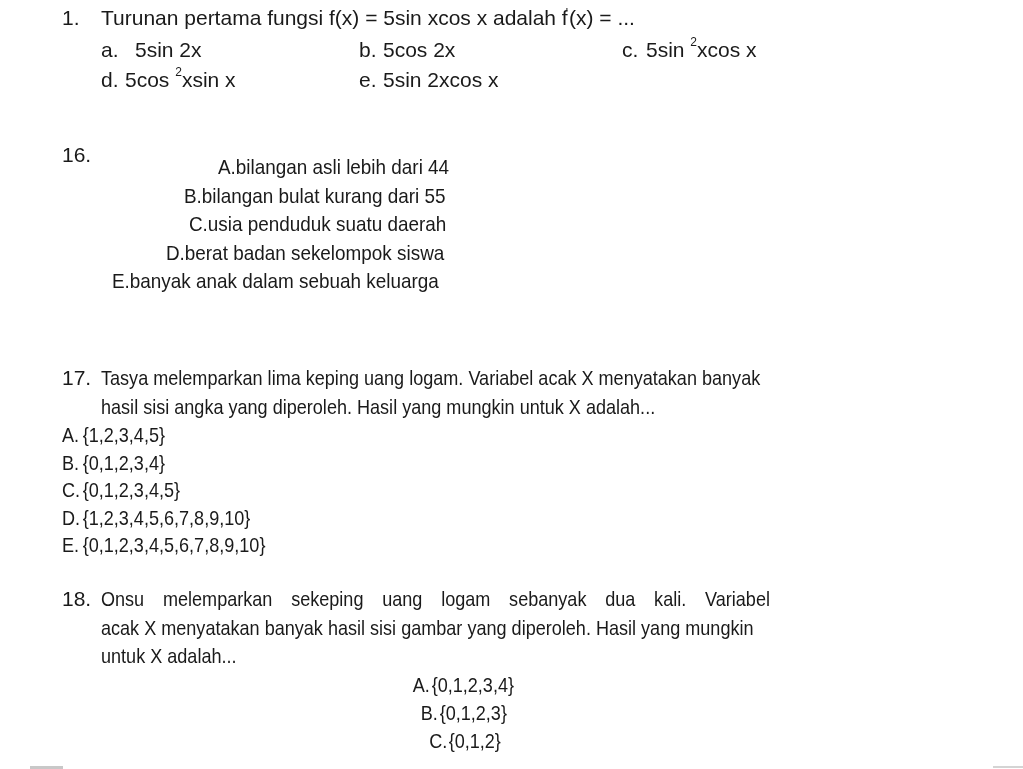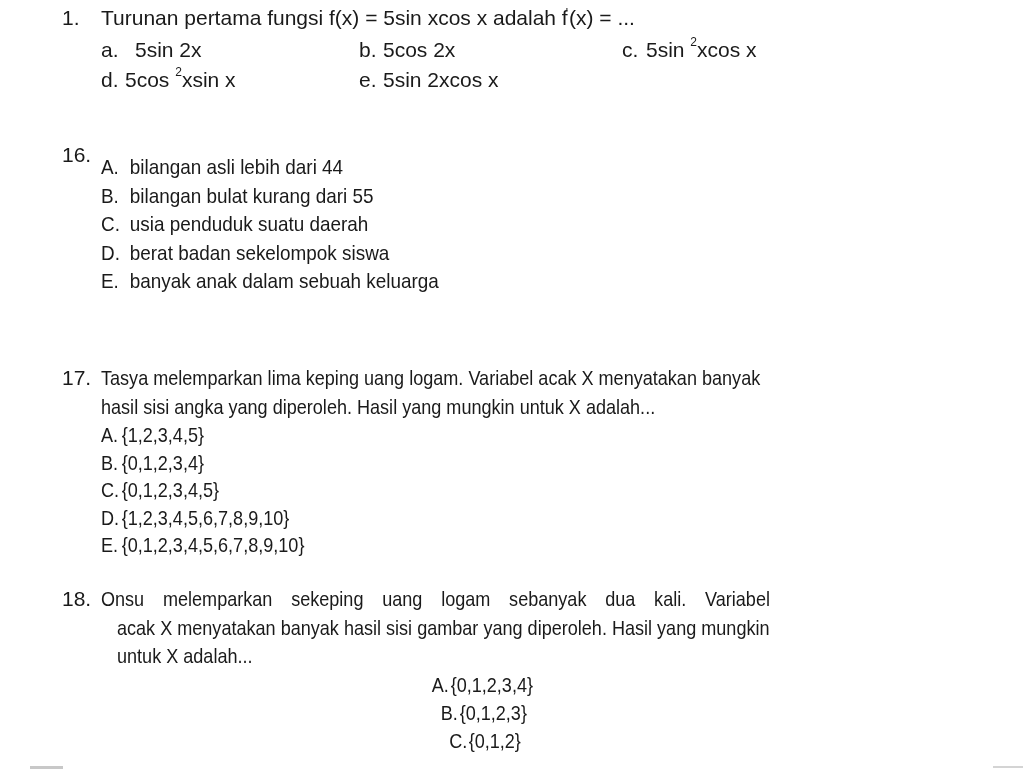--- a/index.html
+++ b/index.html
@@ -24,21 +24,20 @@
   .q .num {
     position: absolute;
     left: 0;
     top: 0;
   }
   .q .stem {
     margin-left: 39px;
     white-space: nowrap;
   }
   .opts {
-    margin-left: 39px;
   }
   .opt {
     white-space: nowrap;
   }
   .opt .lbl {
     display: inline-block;
   }
   sup {
     font-size: 12px;
     position: relative;
@@ -67,40 +66,40 @@
   }
   #q15 .c0 { left: 0px; top: 0px; }
   #q15 .c1 { left: 258px; top: 0px; }
   #q15 .c2 { left: 481px; top: 0px; margin-left: 40px; }
   #q15 .c3 { left: 0px; top: 30px; }
   #q15 .c4 { left: 258px; top: 30px; }
   #q15 .c0 .lbl { width: 34px; }
   #q15 .c1 .lbl, #q15 .c2 .lbl, #q15 .c3 .lbl, #q15 .c4 .lbl { width: 24px; }
 
   
-  #q16 { top: 141px; }
+  #q16 { top: 141px; text-align: right; }
   #q16 .stem, #q16 .num { }
   #q16 .optlist { margin-left: 39px; margin-top: 12px; }
   #q16 .opt .lbl { width: 32px; }
   #q16 .opt { line-height: 28.6px; }
 
   
   #q17 { top: 364px; }
   #q17 .stem2 { margin-left: 39px; white-space: nowrap; }
   #q17 .opt .lbl { width: 24px; }
   #q17 .opt { line-height: 27.5px; }
 
   
   #q18 { top: 585px; }
   #q18 .stem1 {
     margin-left: 39px;
     white-space: nowrap;
     word-spacing: 16px;
   }
-  #q18 .stem2 { margin-left: 55px; white-space: nowrap; }
+  #q18 .stem2 { margin-left: 39px; white-space: nowrap; }
   #q18 .opt .lbl { width: 24px; }
   #q18 .opt { line-height: 28px; text-align: center; }
 
   .narrow {
     display: inline-block;
     transform: scaleX(0.9);
     transform-origin: left center;
   }
   .narrow2 {
     display: inline-block;

